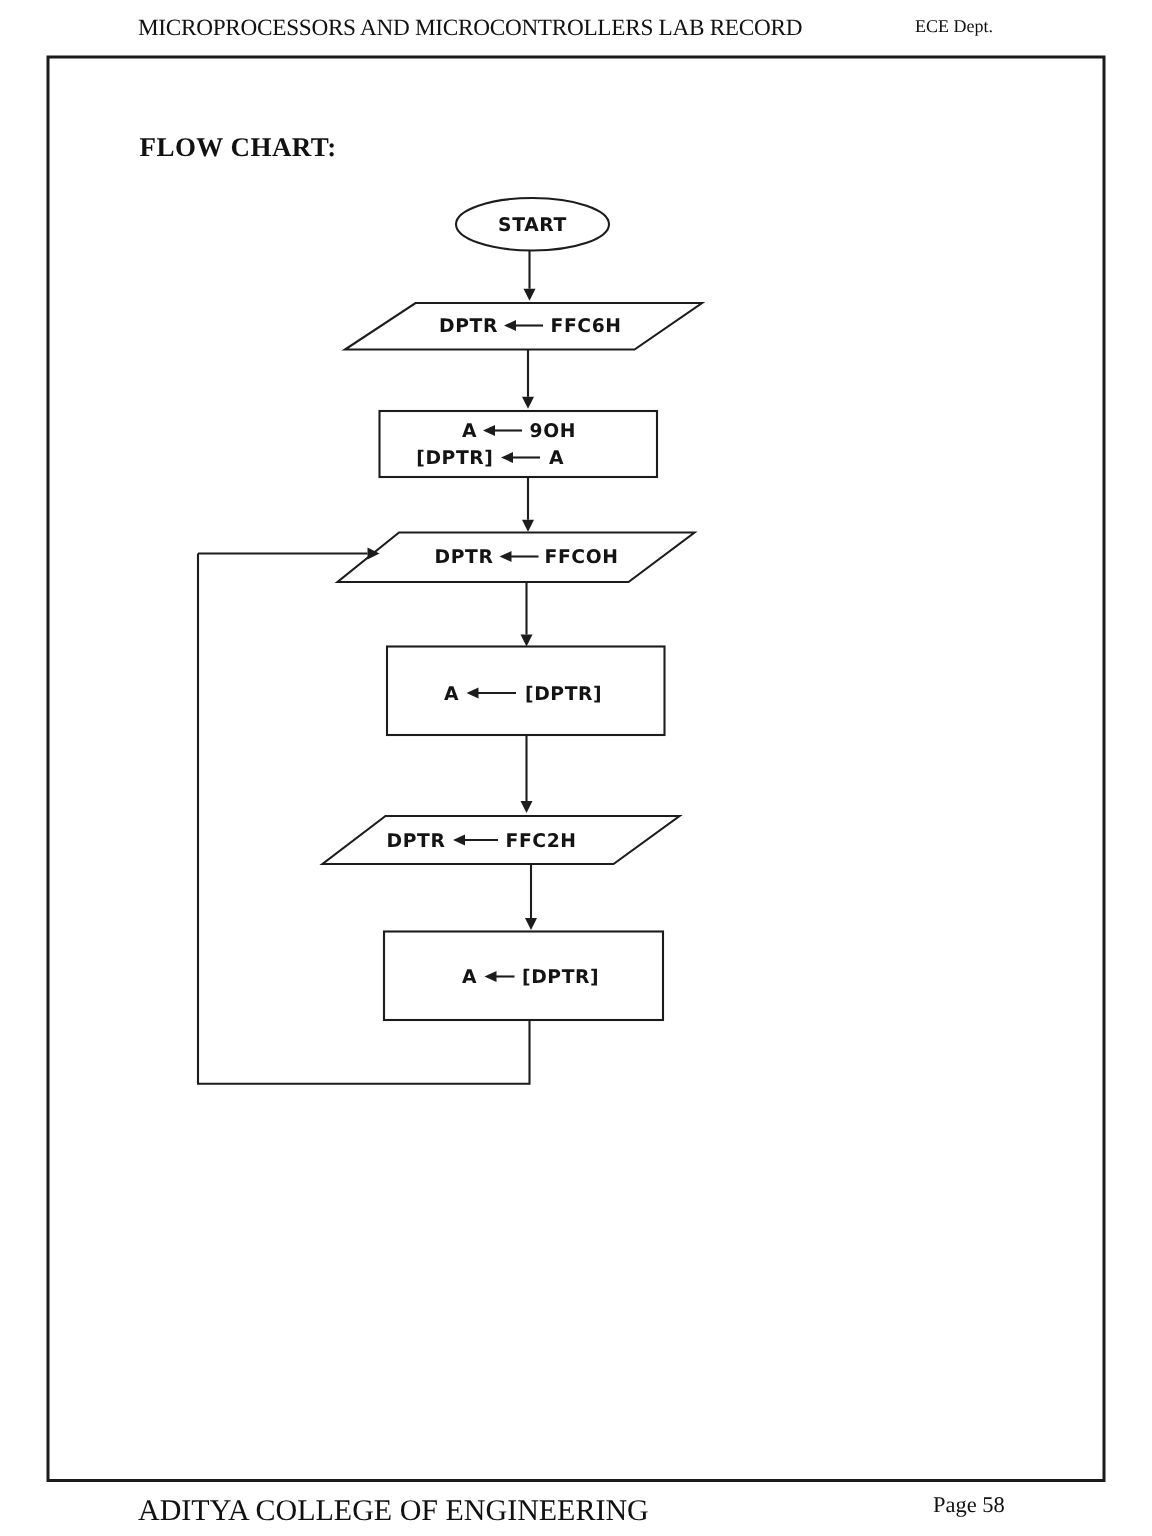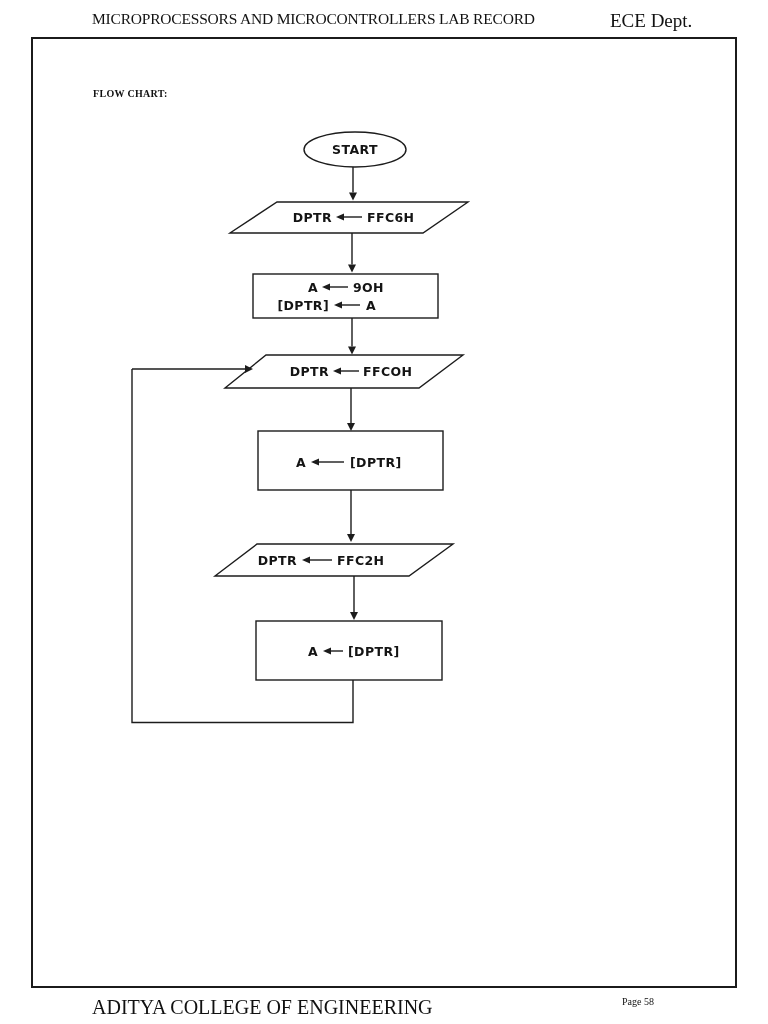--- a/index.html
+++ b/index.html
@@ -18,48 +18,48 @@
   .abs { position: absolute; }
 
   .doc-header-title {
     left: 92px; top: 10px;
     font-size: 15.5px;
     letter-spacing: -0.2px;
     white-space: nowrap;
   }
   .doc-header-dept {
     left: 610px; top: 10px;
-    font-size: 19px;
+    font-size: 12px;
     white-space: nowrap;
     text-align: center;
   }
 
   .page-border {
     left: 31px; top: 37px;
     width: 702px; height: 947px;
     border: 2px solid #1b1b1b;
     background: #ffffff;
   }
 
   .section-title {
     left: 93px; top: 88px;
-    font-size: 10px;
+    font-size: 18px;
     font-weight: bold;
     letter-spacing: 0.3px;
     white-space: nowrap;
   }
 
   .footer-college {
     left: 92px; top: 996px;
     font-size: 20px;
     white-space: nowrap;
   }
   .footer-page {
     left: 622px; top: 996px;
-    font-size: 10px;
+    font-size: 15px;
     white-space: nowrap;
   }
 
   svg.flow {
     position: absolute;
     left: 0; top: 0;
   }
   svg.flow .shape {
     fill: #ffffff;
     stroke: #1c1c1c;

